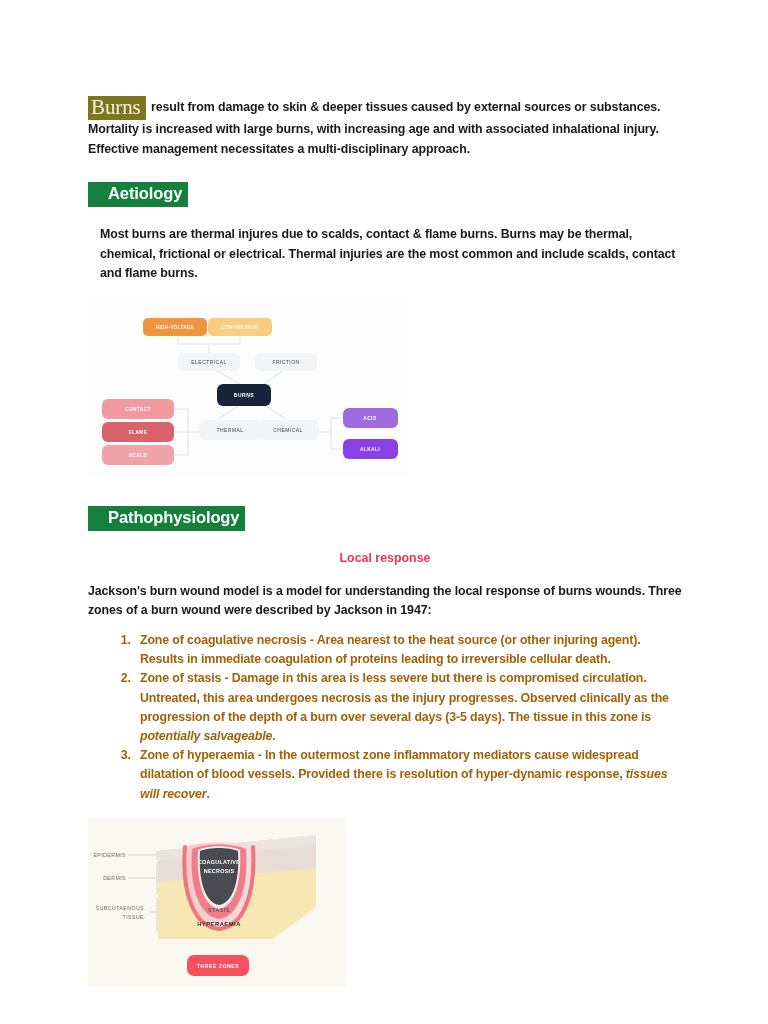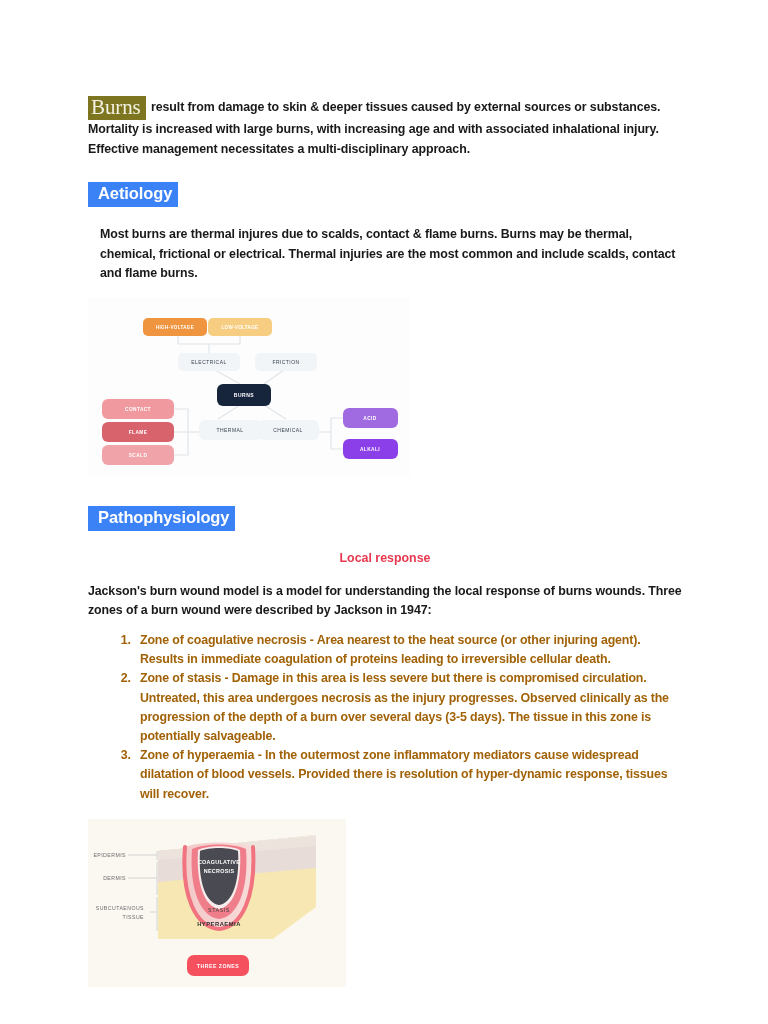--- a/index.html
+++ b/index.html
@@ -46,26 +46,26 @@
     background: #7d7520;
     padding: 1px 5px 2px 3px;
     display: inline-block;
     vertical-align: -3px;
     margin-right: 2px;
   }
 
   
   .section-heading {
     display: inline-block;
-    background: #3b82f6;
+    background: #15803d;
     color: #ffffff;
     font-size: 16.5px;
     font-weight: 600;
     line-height: 21px;
-    padding: 1px 6px 3px 10px;
+    padding: 1px 6px 3px 20px;
     letter-spacing: -0.1px;
   }
   .h-aetiology { margin-top: 23px; }
   .h-patho { margin-top: 0px; }
 
   .subheading {
     color: #e8384f;
     font-size: 12.4px;
     font-weight: 700;
     letter-spacing: 0px;
@@ -87,21 +87,21 @@
     line-height: 19.2px;
     font-weight: 600;
     color: #a16207;
     letter-spacing: -0.15px;
   }
   ol.zones > li {
     margin-bottom: 0px;
     padding-left: 6px;
   }
   ol.zones > li::marker { font-weight: 600; }
-  .ital { font-weight: 600; }
+  .ital { font-style: italic; font-weight: 600; }
 
   
   .fig1 {
     position: relative;
     width: 322px;
     height: 178px;
     background: #fdfdfd;
     margin-top: 14px;
   }
   .fig1 svg, .fig2 svg { display: block; }

